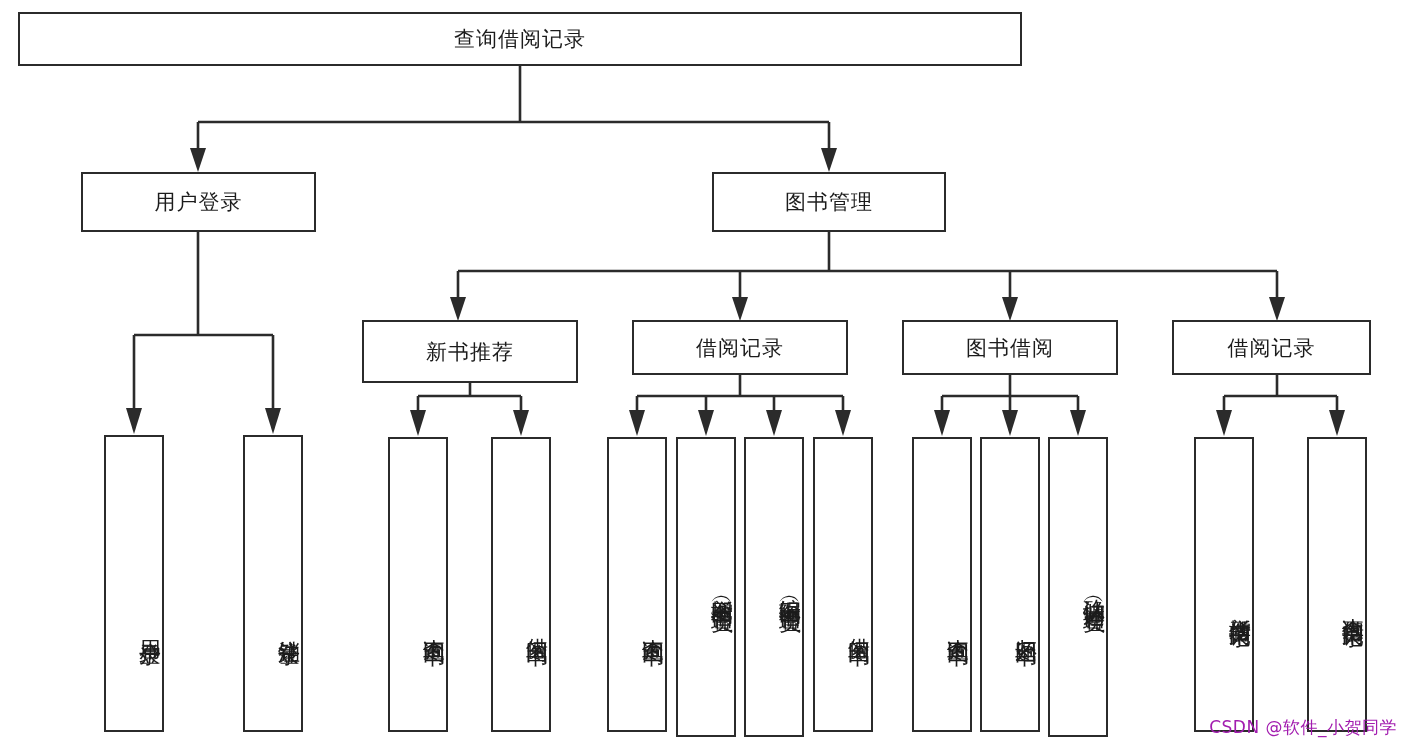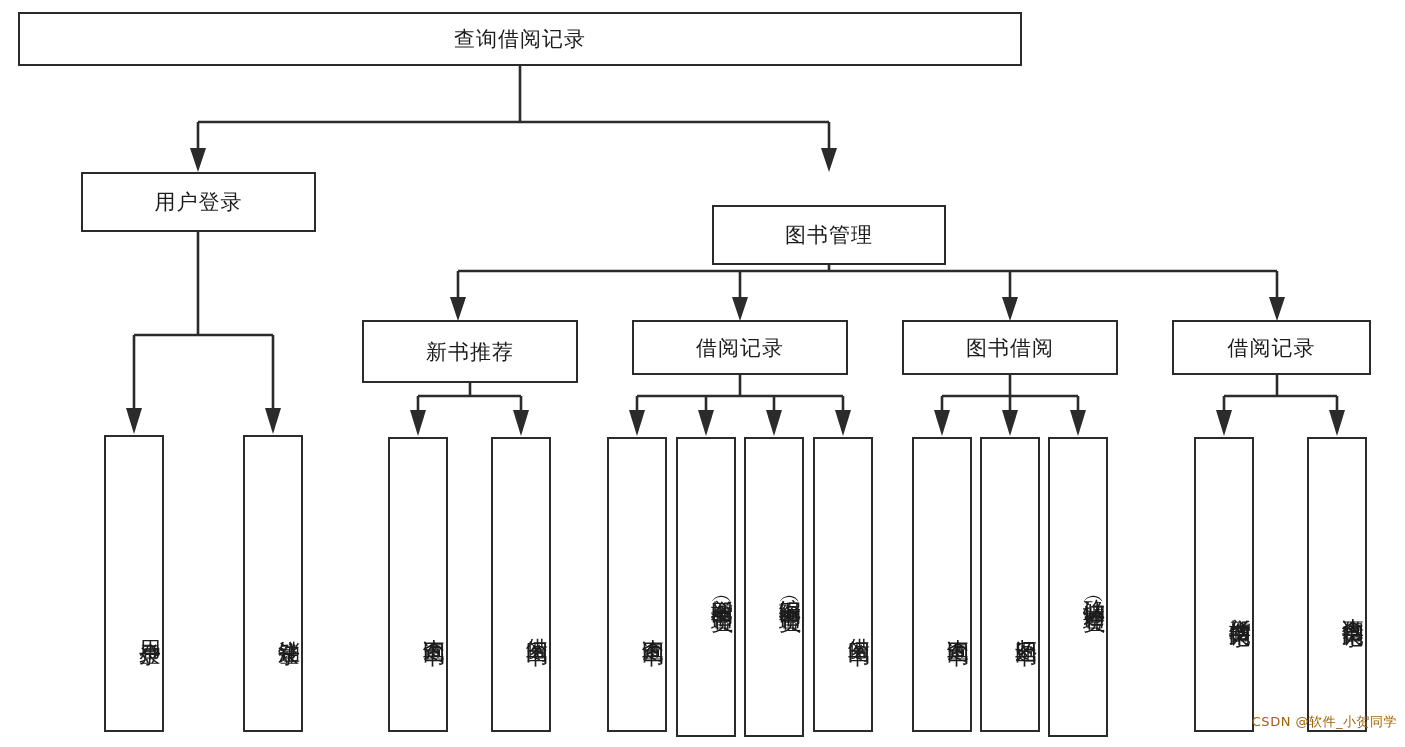--- a/index.html
+++ b/index.html
@@ -54,23 +54,23 @@
     align-items: flex-start;
     padding-top: 3px;
   }
   .node-label {
     display: block;
     white-space: nowrap;
   }
   #watermark {
     position: absolute;
     right: 8px;
-    bottom: 16px;
-    font-size: 13px;
-    color: #a16207;
+    bottom: 8px;
+    font-size: 17px;
+    color: #a21caf;
     white-space: nowrap;
     letter-spacing: 0.5px;
     pointer-events: none;
   }
 </style>
 </head>
 <body>
 
 <div id="diagram-root">
 
@@ -153,21 +153,21 @@
   </svg>
 
   <div class="node-box horiz" style="left:18px; top:12px; width:1004px; height:54px;">
     <span class="node-label">查询借阅记录</span>
   </div>
 
   <div class="node-box horiz" style="left:81px; top:172px; width:235px; height:60px;">
     <span class="node-label">用户登录</span>
   </div>
 
-  <div class="node-box horiz" style="left:712px; top:172px; width:234px; height:60px;margin-top:33px;">
+  <div class="node-box horiz" style="left:712px; top:172px; width:234px; height:60px;">
     <span class="node-label">图书管理</span>
   </div>
 
   <div class="node-box horiz" style="left:362px; top:320px; width:216px; height:63px;">
     <span class="node-label">新书推荐</span>
   </div>
 
   <div class="node-box horiz" style="left:632px; top:320px; width:216px; height:55px;">
     <span class="node-label">借阅记录</span>
   </div>

